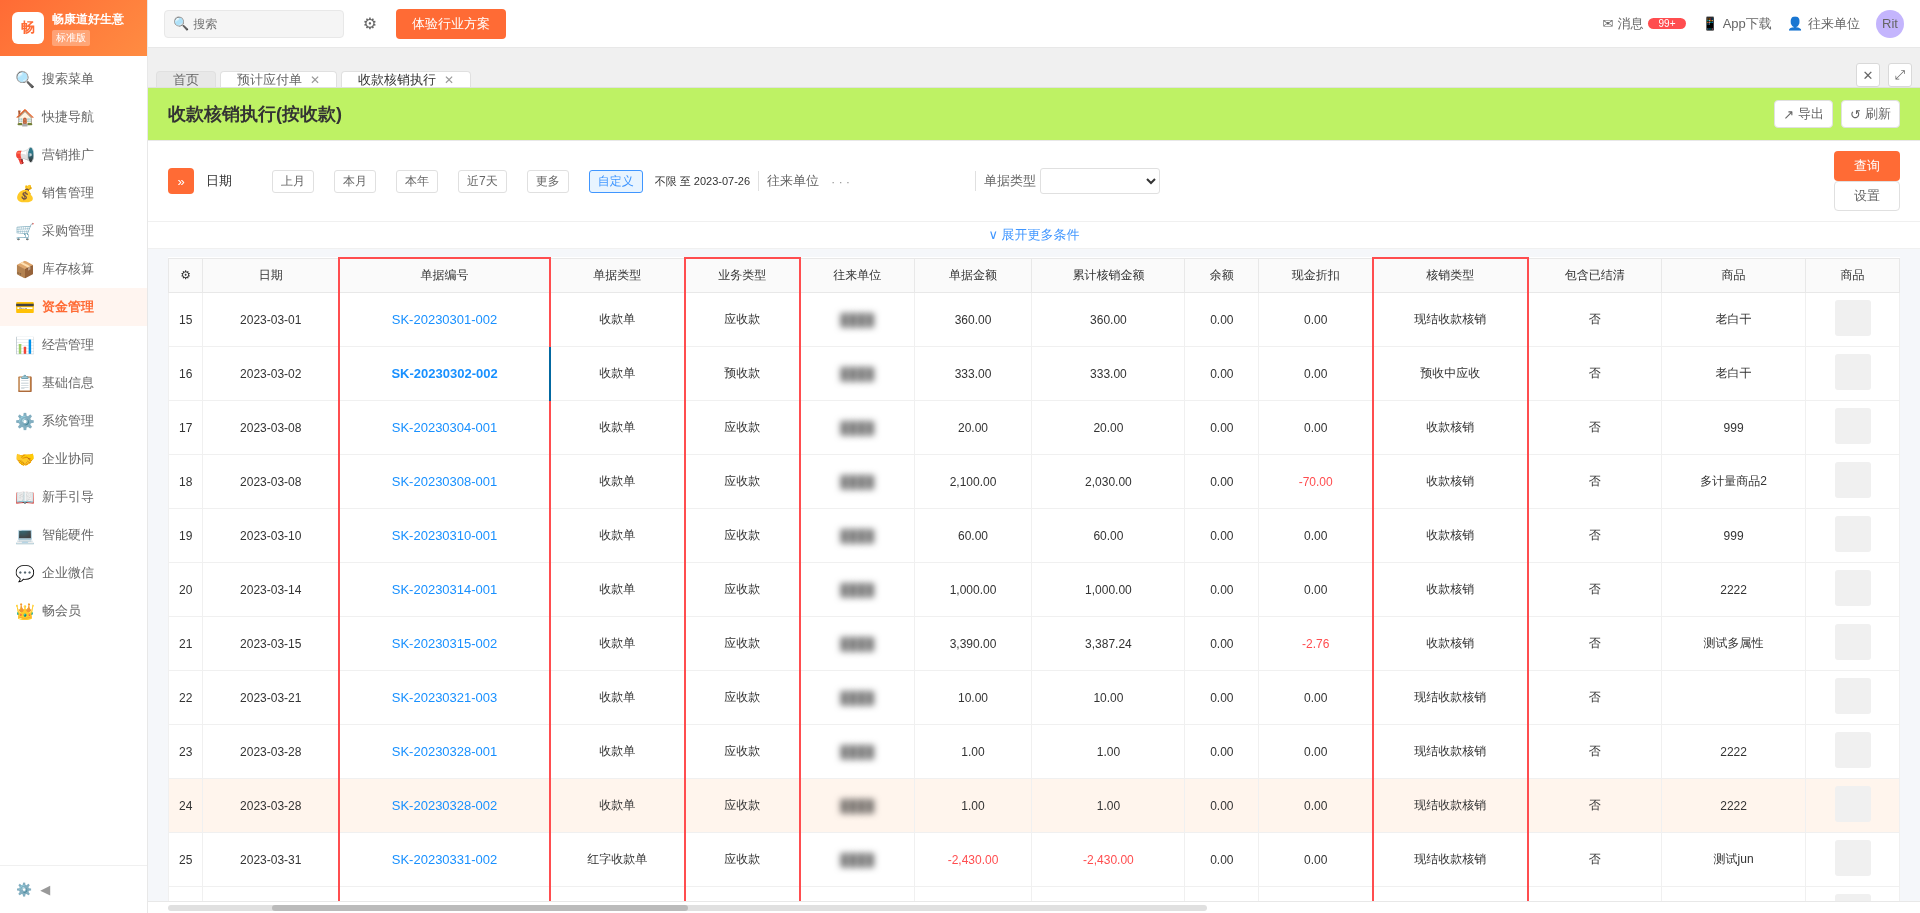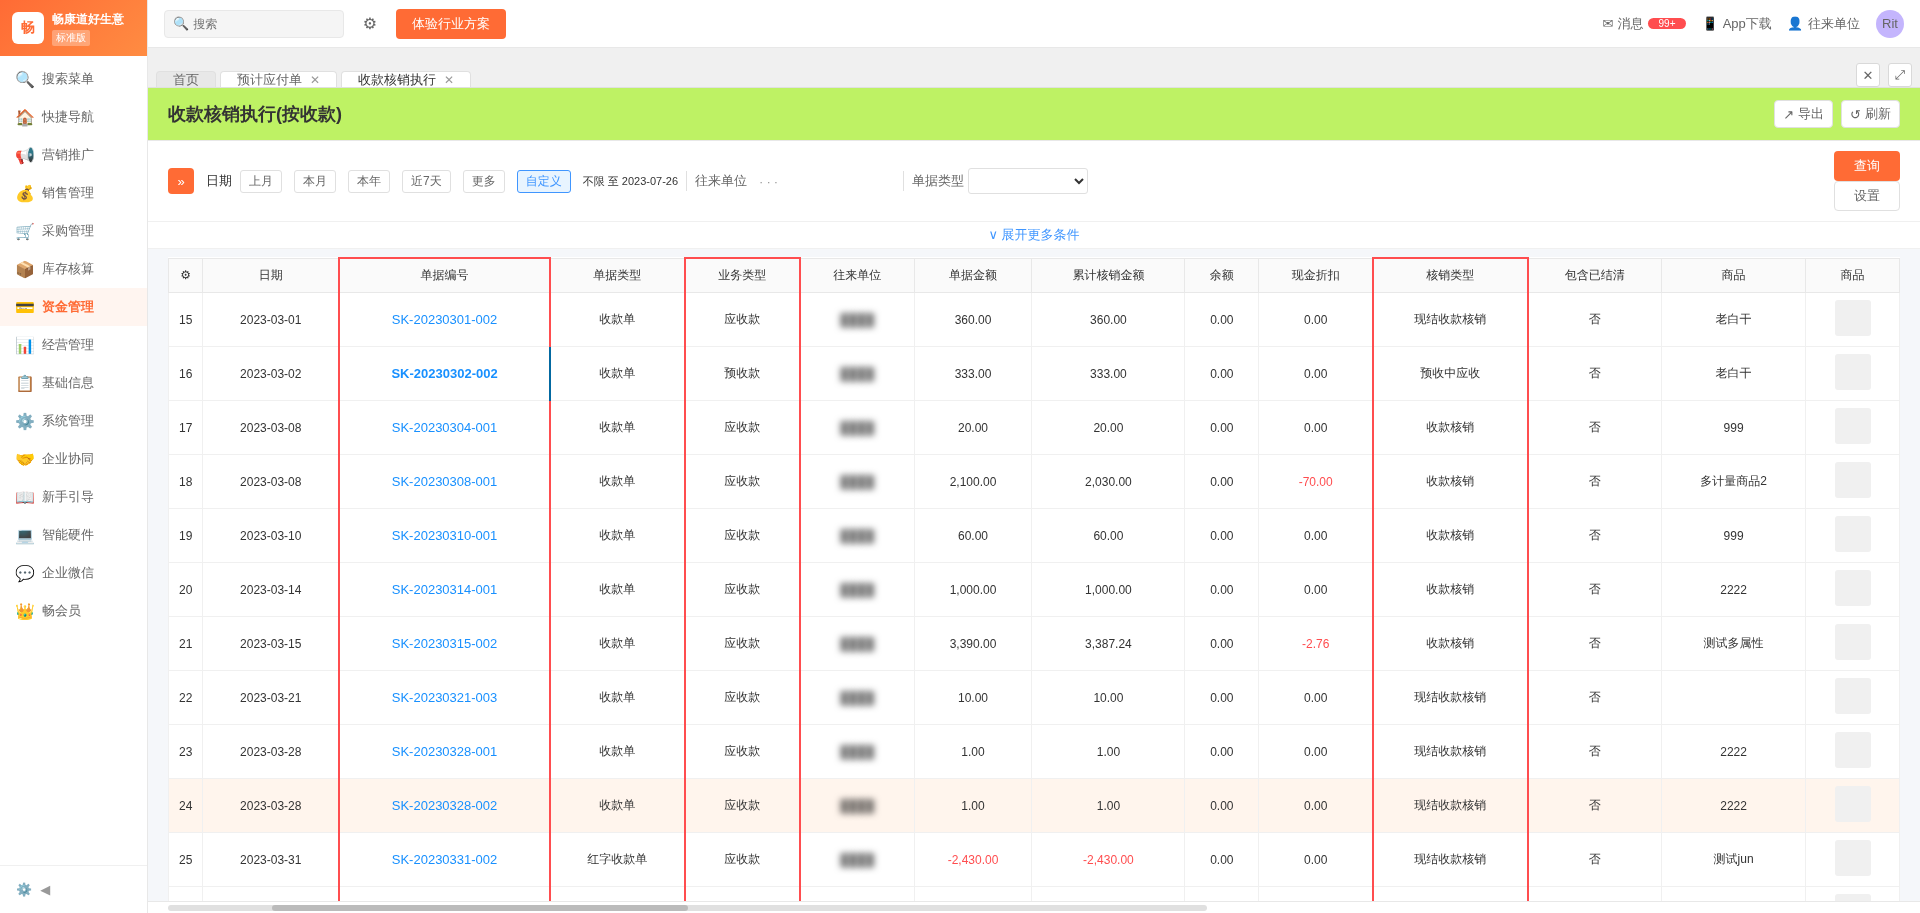--- a/index.html
+++ b/index.html
@@ -47,21 +47,21 @@
     .page-title-row { display: flex; align-items: center; justify-content: space-between; margin-bottom: 12px; }
     .page-title { font-size: 18px; font-weight: bold; color: #333; }
     .page-actions { display: flex; gap: 8px; }
     .page-action-btn { display: flex; align-items: center; gap: 4px; color: #666; cursor: pointer; font-size: 13px; padding: 4px 8px; border: 1px solid #e0e0e0; border-radius: 4px; background: #fff; }
 
     
     .filter-bar { background: #fff; padding: 10px 20px; display: flex; align-items: center; flex-wrap: wrap; gap: 12px; border-bottom: 1px solid #f0f0f0; }
     .filter-toggle { width: 26px; height: 26px; background: #ff6b35; border-radius: 4px; display: flex; align-items: center; justify-content: center; cursor: pointer; color: #fff; }
     .filter-row { display: flex; align-items: center; gap: 8px; flex: 1; }
     .filter-label { color: #333; font-size: 13px; white-space: nowrap; }
-    .date-btns { display: flex; gap: 12px; }
+    .date-btns { display: flex; gap: 20px; margin-left: 32px; }
     .date-btn { padding: 2px 8px; border: 1px solid #e0e0e0; border-radius: 3px; cursor: pointer; color: #666; background: #fff; font-size: 12px; }
     .date-btn.custom { background: #e8f4ff; border-color: #4096ff; color: #4096ff; }
     .filter-divider { width: 1px; height: 20px; background: #e0e0e0; }
     .filter-field { display: flex; align-items: center; gap: 4px; }
     .filter-field label { color: #666; white-space: nowrap; }
     .filter-field input, .filter-field select { border: 1px solid #e0e0e0; border-radius: 3px; padding: 4px 8px; outline: none; font-size: 12px; color: #333; background: #fff; }
     .filter-dots { color: #999; letter-spacing: 3px; margin: 0 8px; }
     .filter-field-wide { min-width: 200px; }
     .query-btn { background: #ff6b35; color: #fff; border: none; border-radius: 4px; padding: 6px 20px; cursor: pointer; font-size: 13px; }
     .settings-btn { background: #fff; color: #666; border: 1px solid #e0e0e0; border-radius: 4px; padding: 5px 16px; cursor: pointer; font-size: 13px; }

